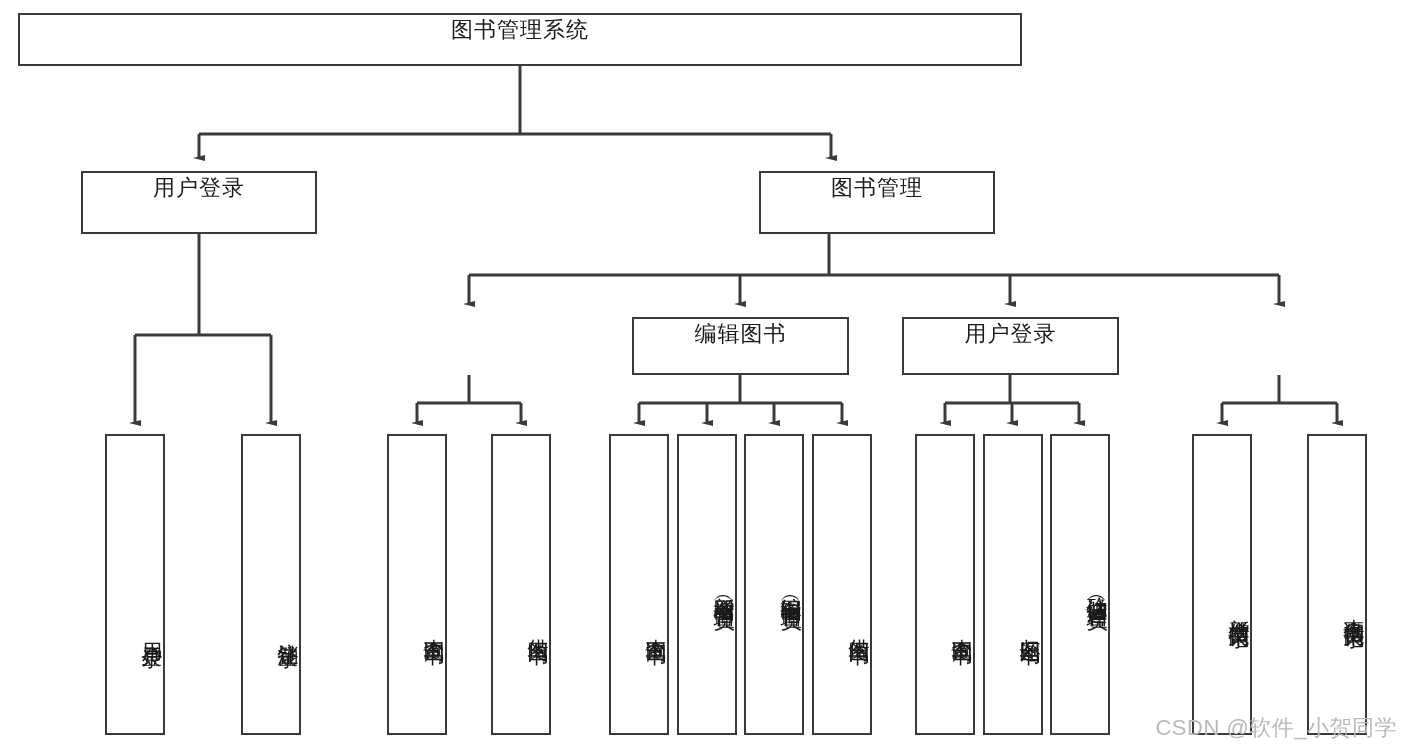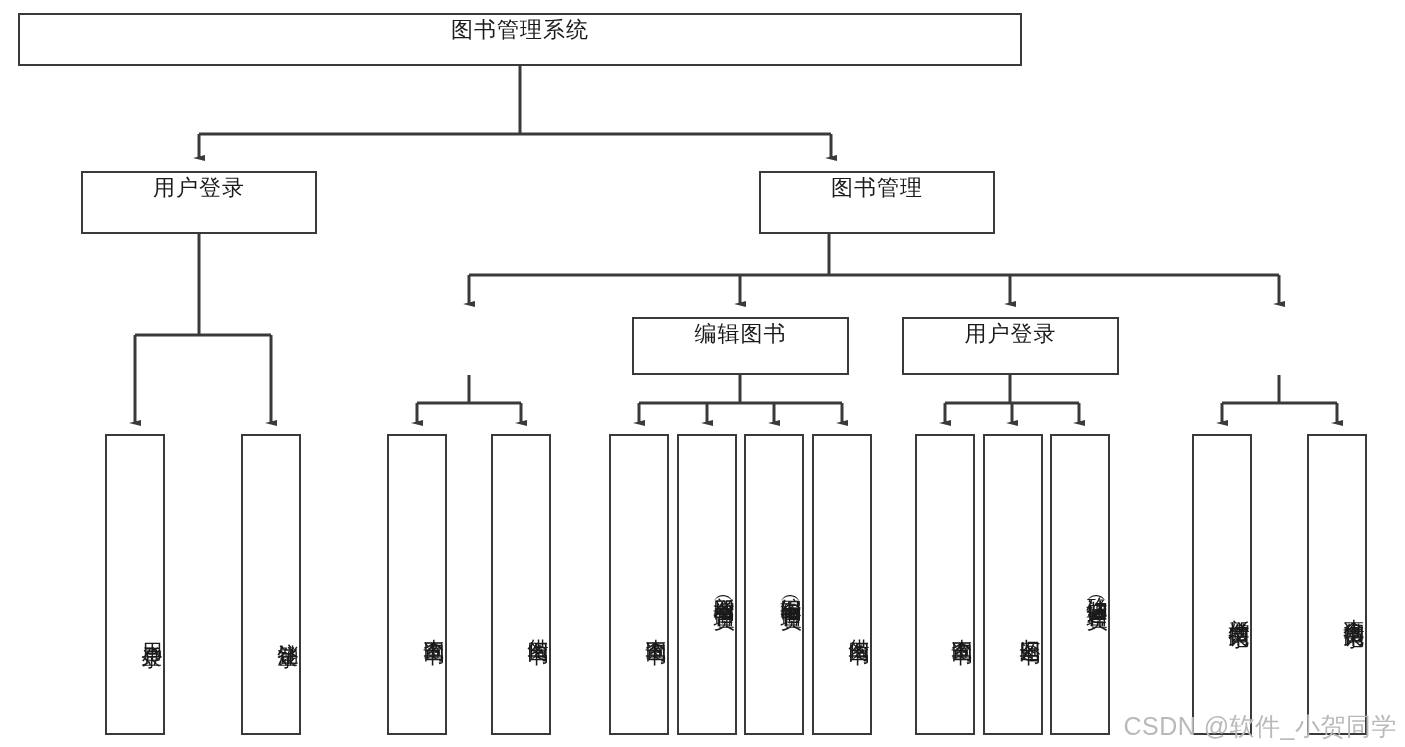--- a/index.html
+++ b/index.html
@@ -51,21 +51,21 @@
   }
   .node.vert > span {
     writing-mode: vertical-rl;
     text-orientation: upright;
     display: block;
   }
   .watermark {
     position: absolute;
     right: 8px;
     bottom: 4px;
-    font-size: 25px;
+    font-size: 22px;
     color: #b9b9b9;
     letter-spacing: 0.5px;
     z-index: 5;
     white-space: nowrap;
   }
 </style>
 </head>
 <body>
 
 <div id="canvas">

